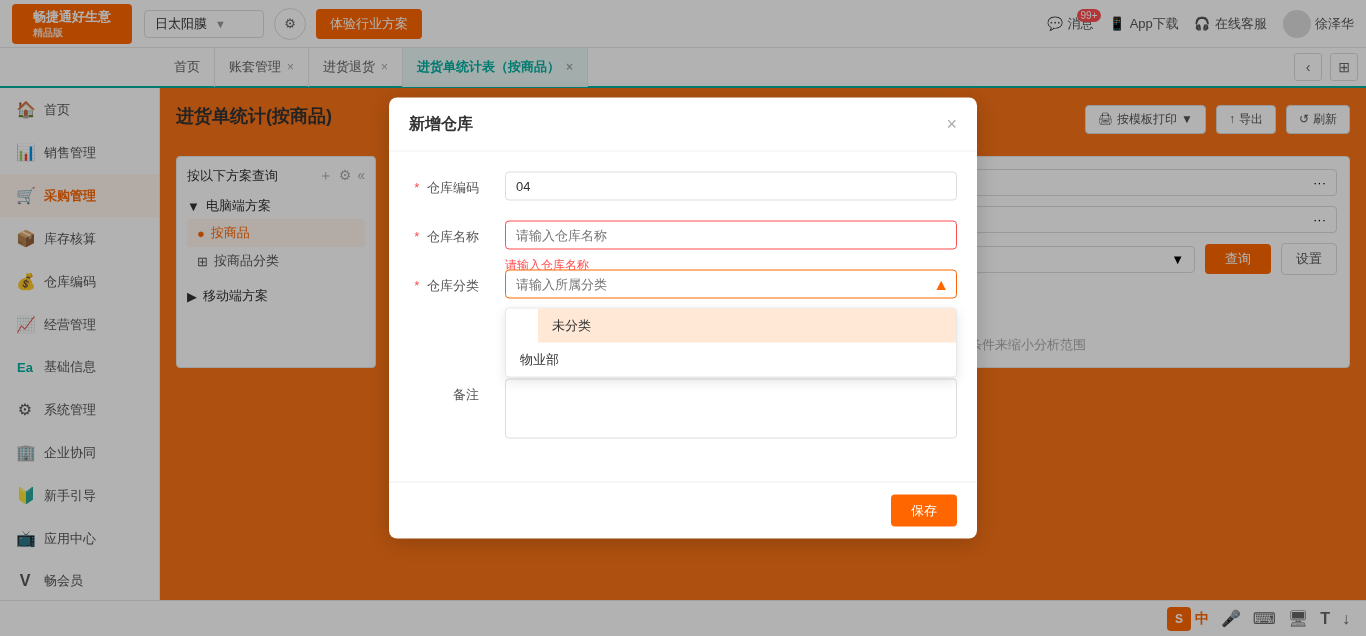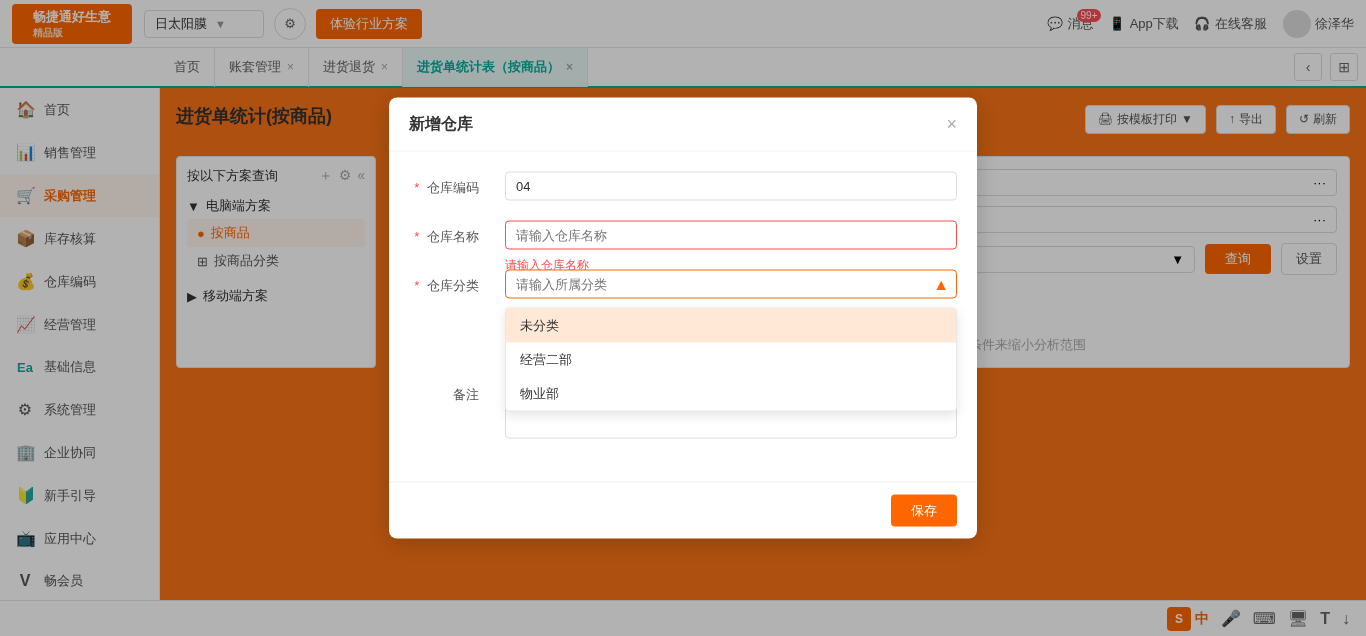--- a/index.html
+++ b/index.html
@@ -298,21 +298,21 @@
       border: 1px solid #e8e8e8;
       border-radius: 4px;
       box-shadow: 0 4px 12px rgba(0,0,0,0.1);
       z-index: 300;
     }
     .dropdown-item {
       padding: 8px 14px;
       cursor: pointer;
       font-size: 13px; color: #333;
     }
-    .dropdown-item.selected { background: #ffe8d6; }
+    .dropdown-item.selected { background: #ffe8d6; margin-left: 32px; }
     .modal-footer {
       display: flex; justify-content: flex-end;
       padding: 12px 20px;
       border-top: 1px solid #f0f0f0;
       gap: 10px;
     }
     .btn-save {
       background: #ff6600; color: #fff;
       border: none; border-radius: 4px;
       padding: 7px 20px; cursor: pointer; font-size: 13px;
@@ -592,21 +592,20 @@
       <div class="form-label">
         <span class="form-required">*</span>
         <span>仓库分类</span>
       </div>
       <div class="form-select-wrap">
         <input class="form-select-input" type="text" placeholder="请输入所属分类" style="">
         <span class="form-select-arrow">▲</span>
         
         <div class="dropdown-list">
           <div class="dropdown-item selected">未分类</div>
-          <div class="dropdown-item">经营二部</div>
           <div class="dropdown-item">物业部</div>
         </div>
       </div>
     </div>
 
     <div class="form-row" style="margin-top:80px;">
       <div class="form-label">
         <span>备注</span>
       </div>
       <div class="form-input-wrap">

